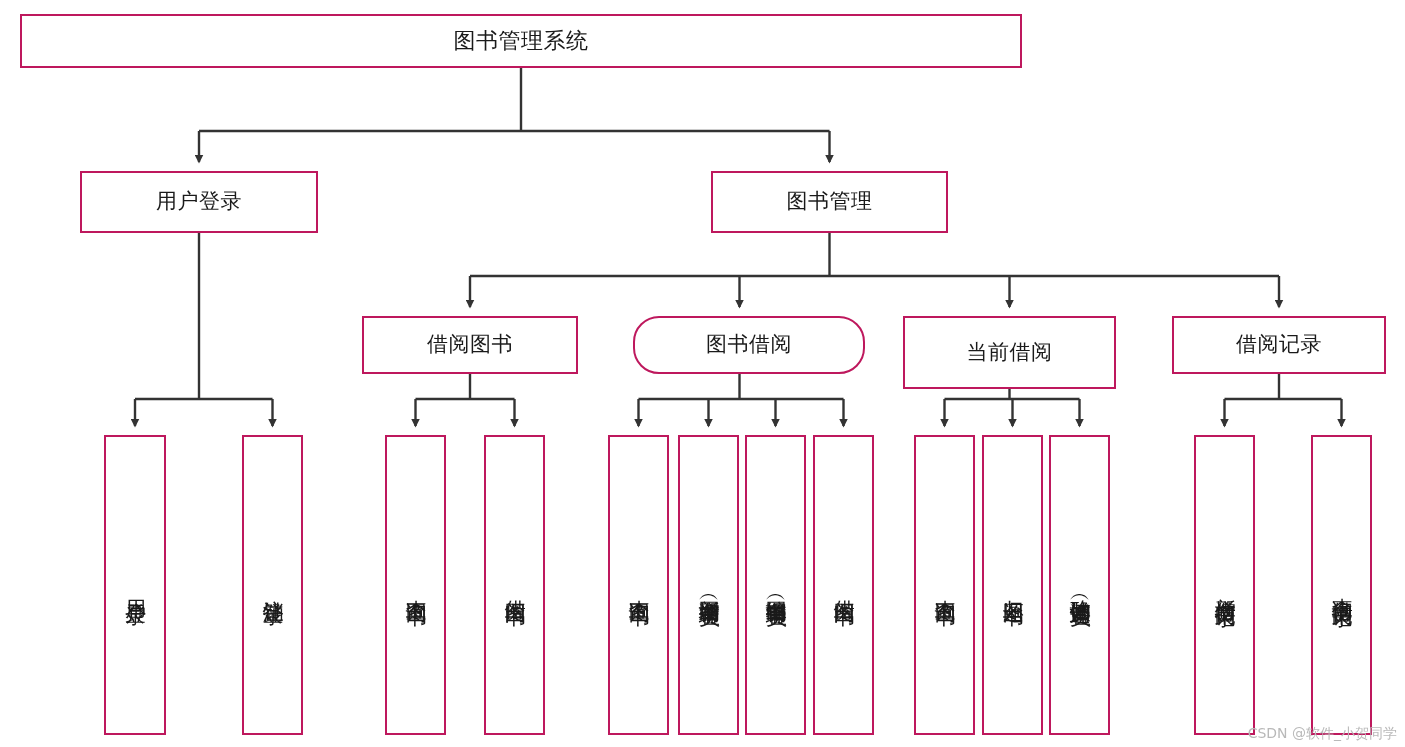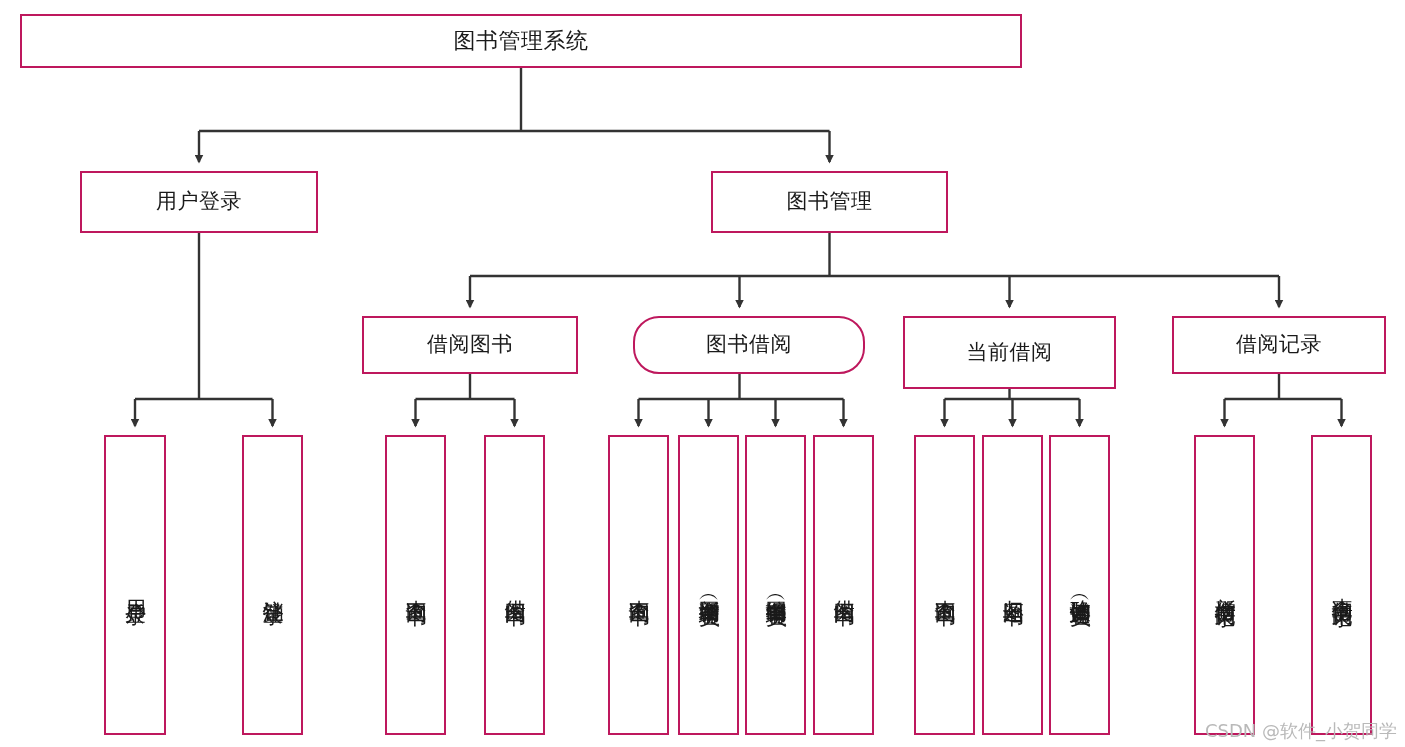--- a/index.html
+++ b/index.html
@@ -65,21 +65,21 @@
     white-space: nowrap;
     max-height: 100%;
   }
   .node.vert.tall .node-label {
     letter-spacing: 1px;
   }
   #watermark {
     position: absolute;
     right: 8px;
     bottom: 4px;
-    font-size: 18px;
+    font-size: 14px;
     color: #b9b9b9;
     z-index: 5;
     white-space: nowrap;
     font-family: "DejaVu Sans", "Liberation Sans", sans-serif;
   }
 </style>
 </head>
 <body>
 
 <div id="diagram-canvas">

